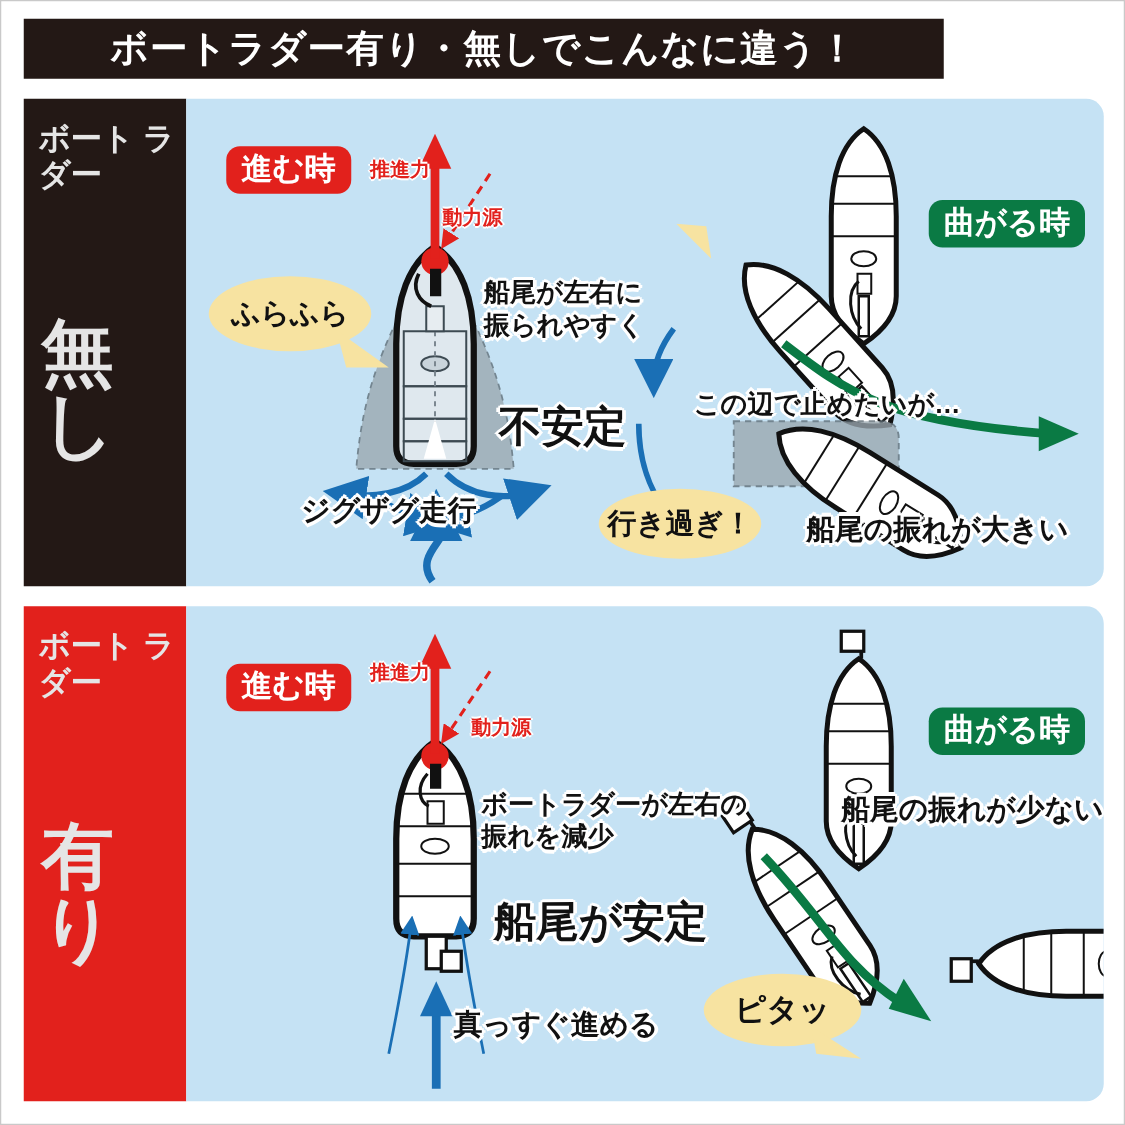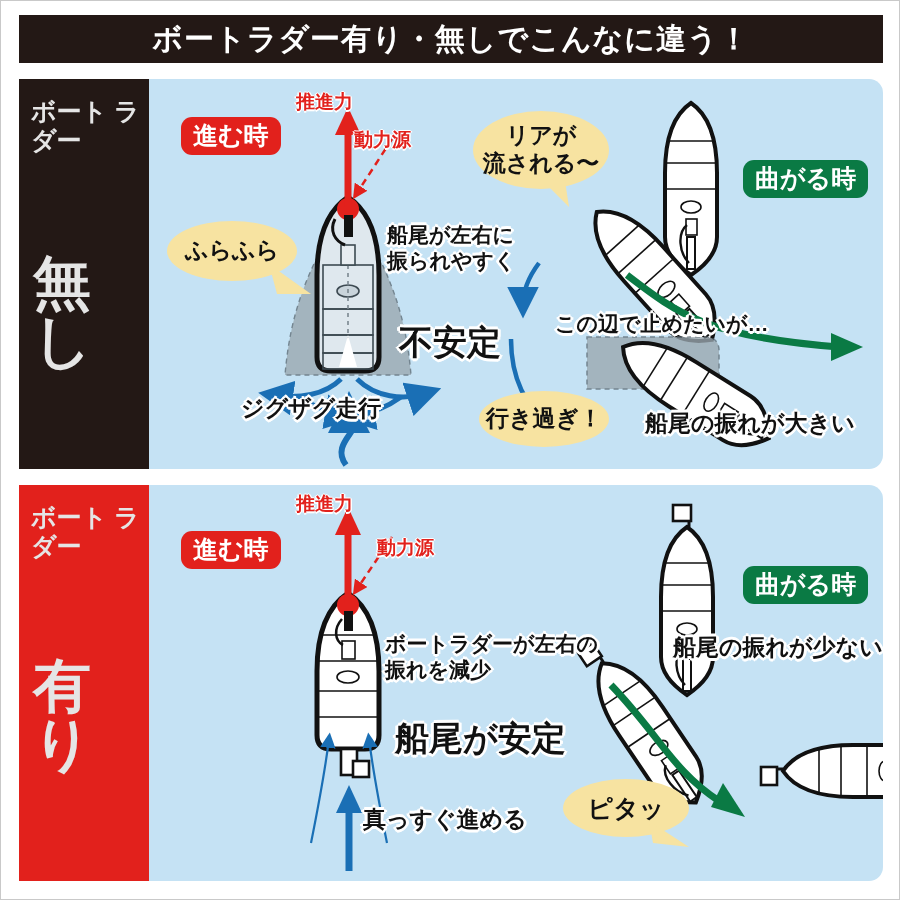--- a/index.html
+++ b/index.html
@@ -1,21 +1,21 @@
 <!DOCTYPE html>
 <html><head>
 <meta charset="utf-8">
 <style>
   html,body{margin:0;padding:0;background:#fff;}
   body{font-family:"Liberation Sans","DejaVu Sans",sans-serif;}
   #page{position:relative;width:900px;height:900px;overflow:hidden;background:#fff;
         box-sizing:border-box;border:1px solid #c9c9c9;}
 
   
-  .title-bar{position:absolute;left:18px;top:14px;width:864px;height:48px;background:#231815;
+  .title-bar{position:absolute;left:18px;top:14px;width:736px;height:48px;background:#231815;
              display:flex;align-items:center;justify-content:center;}
   .title-bar .txt{color:#fff;font-size:30px;font-weight:bold;letter-spacing:1px;white-space:nowrap;}
 
   
   .panel{position:absolute;left:18px;width:864px;}
   .panel-top{top:78px;height:390px;}
   .panel-bot{top:484px;height:396px;}
 
   .sidebar{position:absolute;left:0;top:0;width:130px;height:100%;
            color:#e5e5e5;box-sizing:border-box;}
@@ -39,22 +39,22 @@
   .cap{position:absolute;font-weight:bold;color:#111;white-space:pre;line-height:1.25;
        text-shadow:
          2px 0 #fff,-2px 0 #fff,0 2px #fff,0 -2px #fff,
          1.5px 1.5px #fff,-1.5px 1.5px #fff,1.5px -1.5px #fff,-1.5px -1.5px #fff,
          3px 0 #fff,-3px 0 #fff,0 3px #fff,0 -3px #fff;}
   .cap-sm{font-size:21px;}
   .cap-md{font-size:23px;}
   .cap-lg{font-size:34px;}
 
   
-  .redlab{position:absolute;color:#e2211c;font-weight:bold;font-size:19px;white-space:nowrap;
-          text-shadow:1.5px 0 #fff,-1.5px 0 #fff,0 1.5px #fff,0 -1.5px #fff;}
+  .redlab{position:absolute;color:#e2211c;font-weight:bold;font-size:16px;white-space:nowrap;
+          text-shadow:1.5px 0 #fff,-1.5px 0 #fff,0 1.5px #fff,0 -1.5px #fff;margin-top:37px;}
 
   
   .bubble{position:absolute;background:#f7e3a1;border-radius:50%;
           display:flex;align-items:center;justify-content:center;text-align:center;
           color:#111;font-weight:bold;line-height:1.2;}
   .bub-txt{white-space:pre;}
 </style>
 </head>
 <body>
 
@@ -180,24 +180,20 @@
       <div class="cap cap-sm" style="left:406px;top:232px;">この辺で止めたいが…</div>
       <div class="cap cap-md" style="left:496px;top:330px;">船尾の振れが大きい</div>
 
       <div class="bubble" style="left:18px;top:142px;width:130px;height:60px;font-size:23px;">
         <span class="bub-txt">ふらふら</span>
       </div>
       <svg style="position:absolute;left:120px;top:185px;" width="44" height="36">
         <polygon points="0,0 42,30 8,30" fill="#f7e3a1"></polygon>
       </svg>
 
-      <div class="bubble" style="left:324px;top:32px;width:136px;height:78px;font-size:23px;text-align:center;">
-        <span class="bub-txt">リアが
-流される〜</span>
-      </div>
       <svg style="position:absolute;left:390px;top:100px;" width="36" height="32">
         <polygon points="2,0 30,28 26,2" fill="#f7e3a1"></polygon>
       </svg>
 
       <div class="bubble" style="left:330px;top:312px;width:130px;height:56px;font-size:23px;">
         <span class="bub-txt">行き過ぎ！</span>
       </div>
     </div>
   </div>
 

